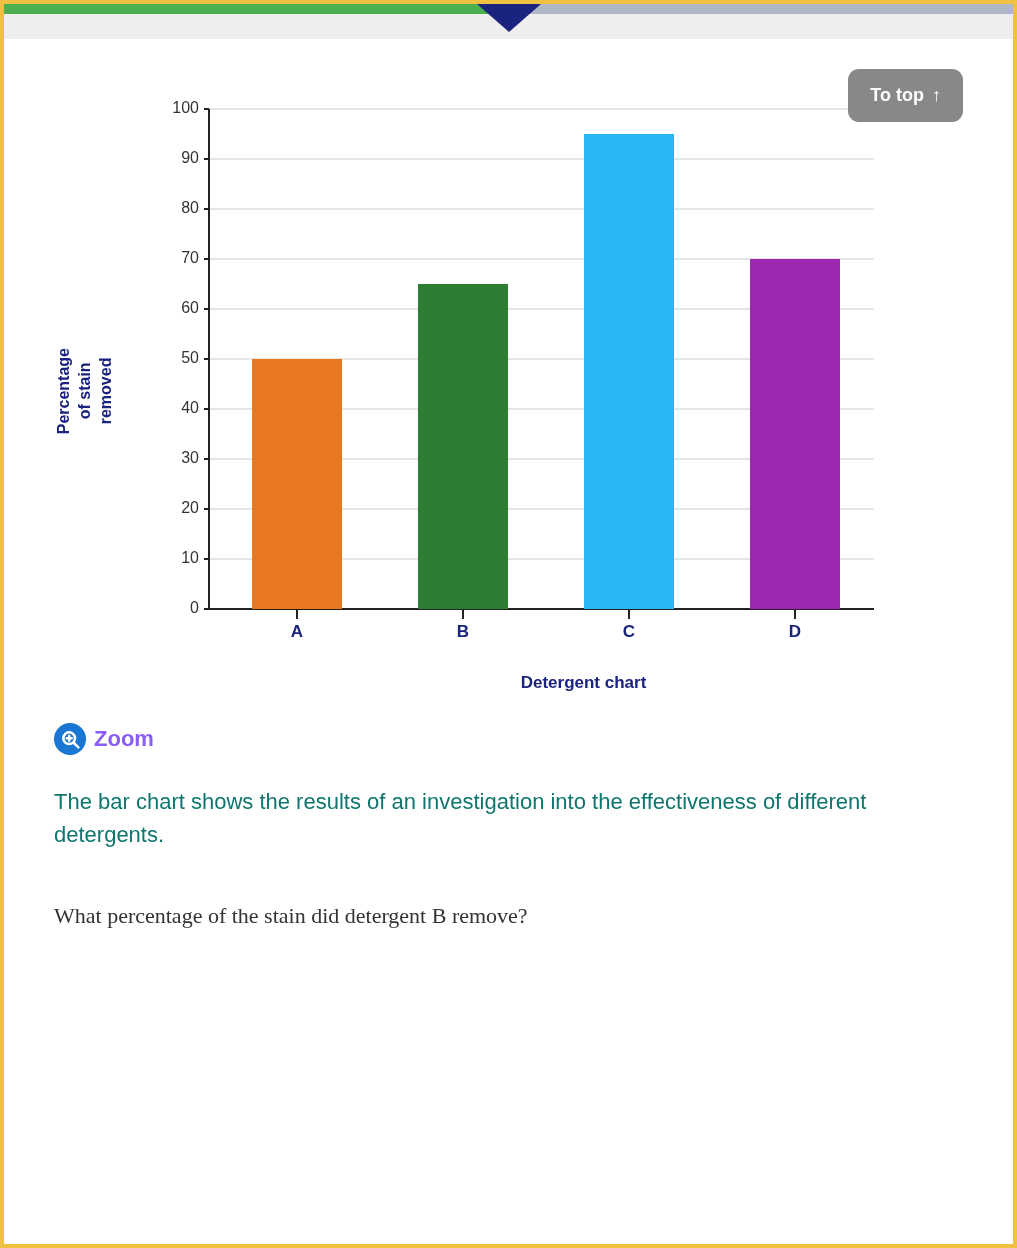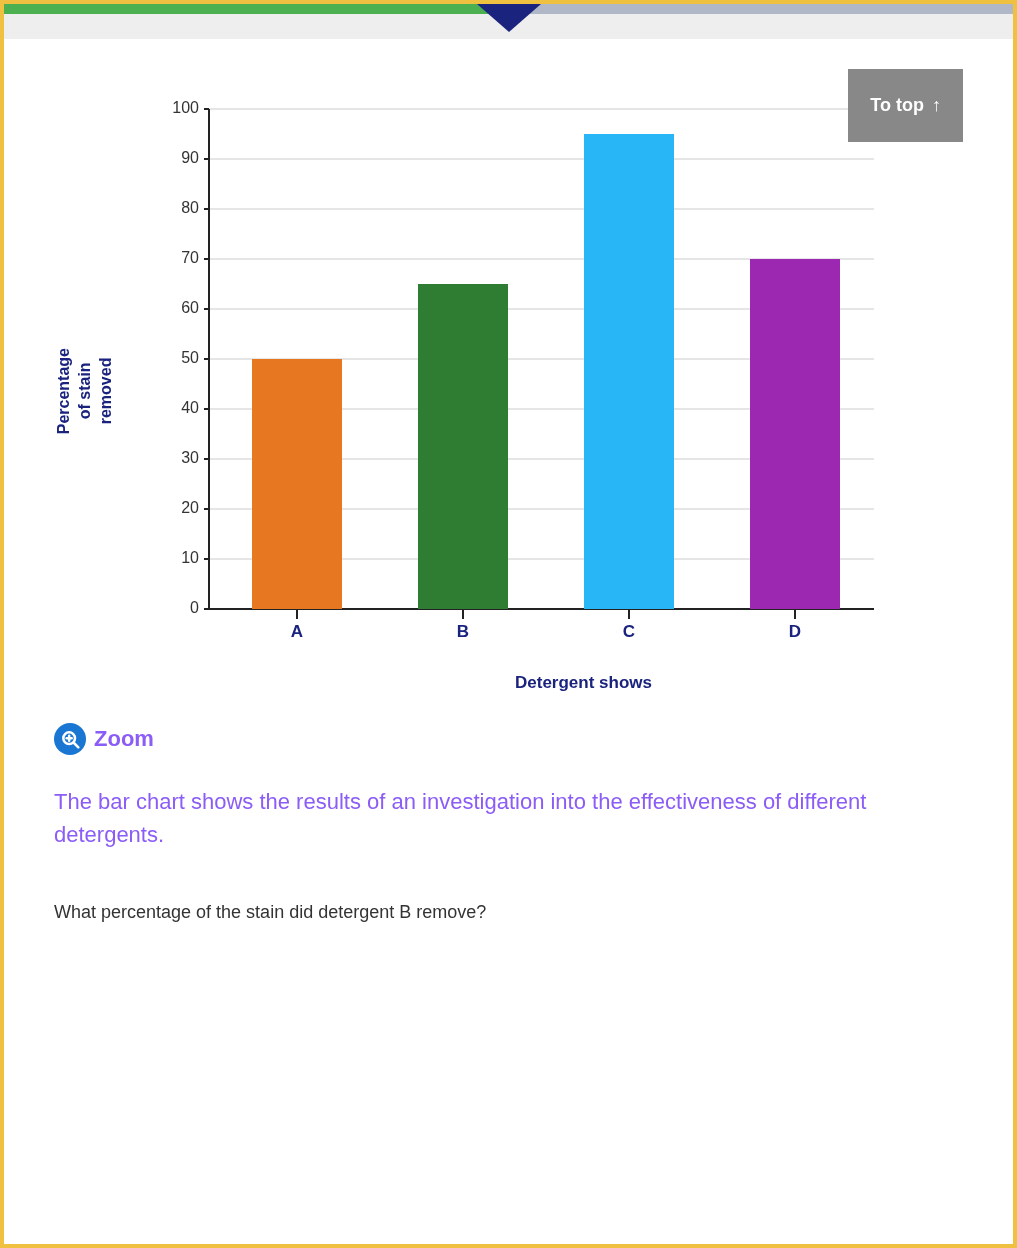--- a/index.html
+++ b/index.html
@@ -29,22 +29,22 @@
     }
 
     
     .to-top-btn {
       position: absolute;
       top: 30px;
       right: 50px;
       background: #888;
       color: #fff;
       border: none;
-      border-radius: 0;
-      padding: 26px 22px;
+      border-radius: 11px;
+      padding: 16px 22px;
       font-size: 18px;
       font-weight: bold;
       cursor: pointer;
       display: flex;
       align-items: center;
       gap: 8px;
       z-index: 10;
     }
 
     .to-top-btn .arrow-up {
@@ -124,30 +124,31 @@
 
     .zoom-label {
       color: #8b5cf6;
       font-size: 22px;
       font-weight: bold;
       cursor: pointer;
     }
 
     
     .description-text {
-      color: #8b5cf6;
+      color: #0f766e;
       font-size: 22px;
       line-height: 1.5;
       margin-bottom: 30px;
     }
 
     .question-text {
       color: #333;
-      font-size: 18px;
+      font-size: 22px;
       line-height: 1.5;
+      font-family: Liberation Serif, serif;
     }
   </style>
 </head>
 <body>
 
 <div class="page-wrapper">
 
   <div style="position:relative; height:35px; background: #eee;">
     <div style="position:absolute; top:0; left:0; width:48%; height:10px; background:#4caf50;"></div>
     <div style="position:absolute; top:0; right:0; width:48%; height:10px; background:#b0b8c8;"></div>
@@ -225,21 +226,21 @@
             <line x1="485" y1="520" x2="485" y2="530" stroke="#222" stroke-width="2"></line>
             <text x="485" y="548" text-anchor="middle" font-size="17" font-weight="bold" fill="#1a237e">C</text>
 
             <rect x="606" y="170" width="90" height="350" fill="#9c27b0"></rect>
 
             <line x1="651" y1="520" x2="651" y2="530" stroke="#222" stroke-width="2"></line>
             <text x="651" y="548" text-anchor="middle" font-size="17" font-weight="bold" fill="#1a237e">D</text>
 
           </svg>
         </div>
-        <div class="x-axis-label">Detergent shows</div>
+        <div class="x-axis-label">Detergent chart</div>
       </div>
     </div>
 
     
     <div class="zoom-section">
       <div class="zoom-icon">
         <svg xmlns="http://www.w3.org/2000/svg" width="20" height="20" viewBox="0 0 24 24" fill="none" stroke="white" stroke-width="3" stroke-linecap="round" stroke-linejoin="round">
           <circle cx="11" cy="11" r="7"></circle>
           <line x1="16.5" y1="16.5" x2="22" y2="22"></line>
           <line x1="11" y1="8" x2="11" y2="14"></line>

